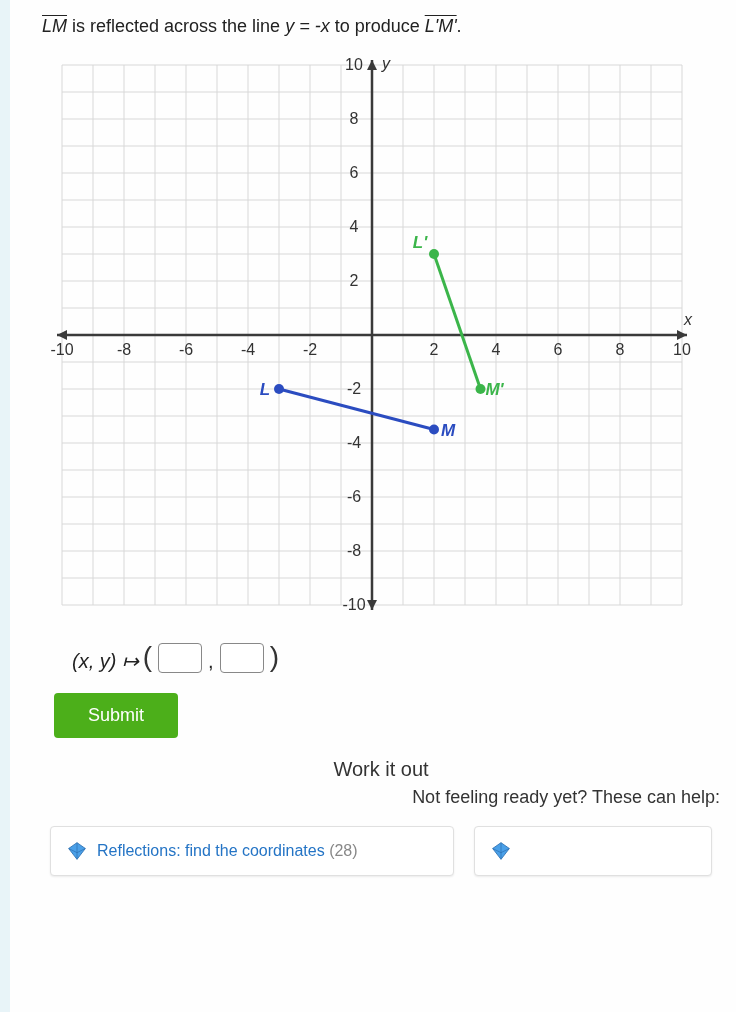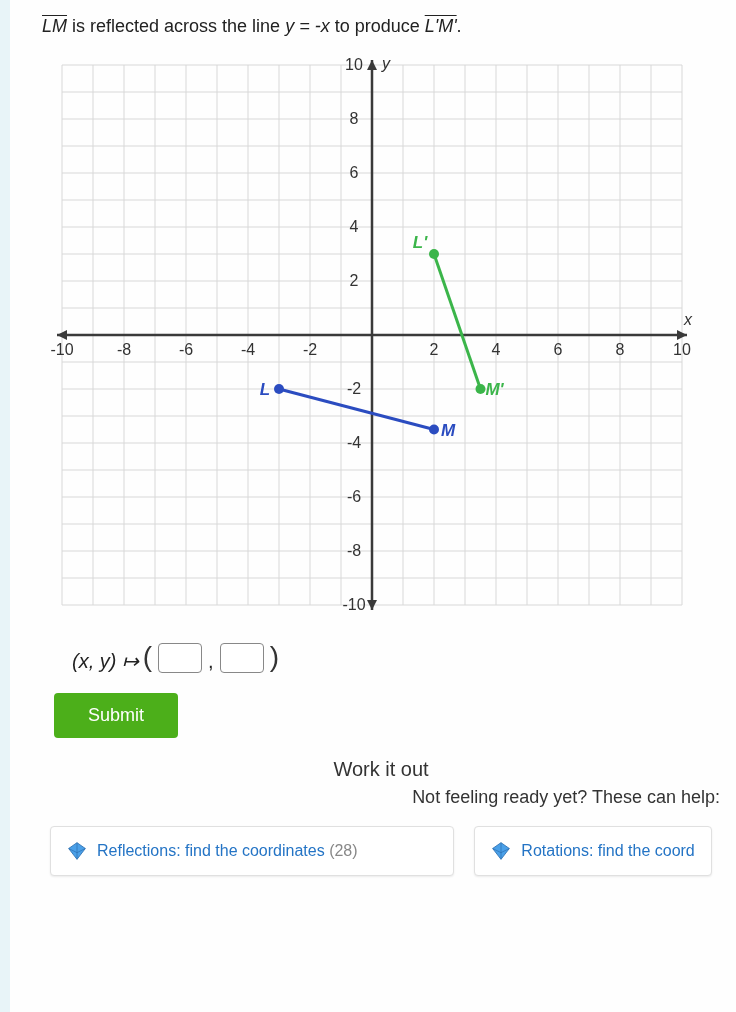--- a/index.html
+++ b/index.html
@@ -145,17 +145,16 @@
           <line x1="12" y1="2" x2="12" y2="22" stroke="#2a6db0" stroke-width="0.8"></line>
         </svg>
       <span class="help-label"><span>Reflections: find the coordinates</span> <span class="help-count">(28)</span></span>
     </div>
     <div class="help-card">
       <svg class="diamond-icon" viewBox="0 0 24 24">
           <polygon points="12,2 22,9 12,22 2,9" fill="#4aa0e8" stroke="#2a6db0" stroke-width="1"></polygon>
           <polyline points="2,9 12,14 22,9" fill="none" stroke="#2a6db0" stroke-width="0.8"></polyline>
           <line x1="12" y1="2" x2="12" y2="22" stroke="#2a6db0" stroke-width="0.8"></line>
         </svg>
-      <span class="help-label">Rotations: find the coord</span>
     </div>
   </div>
 
 </div>
 
 </body></html>

